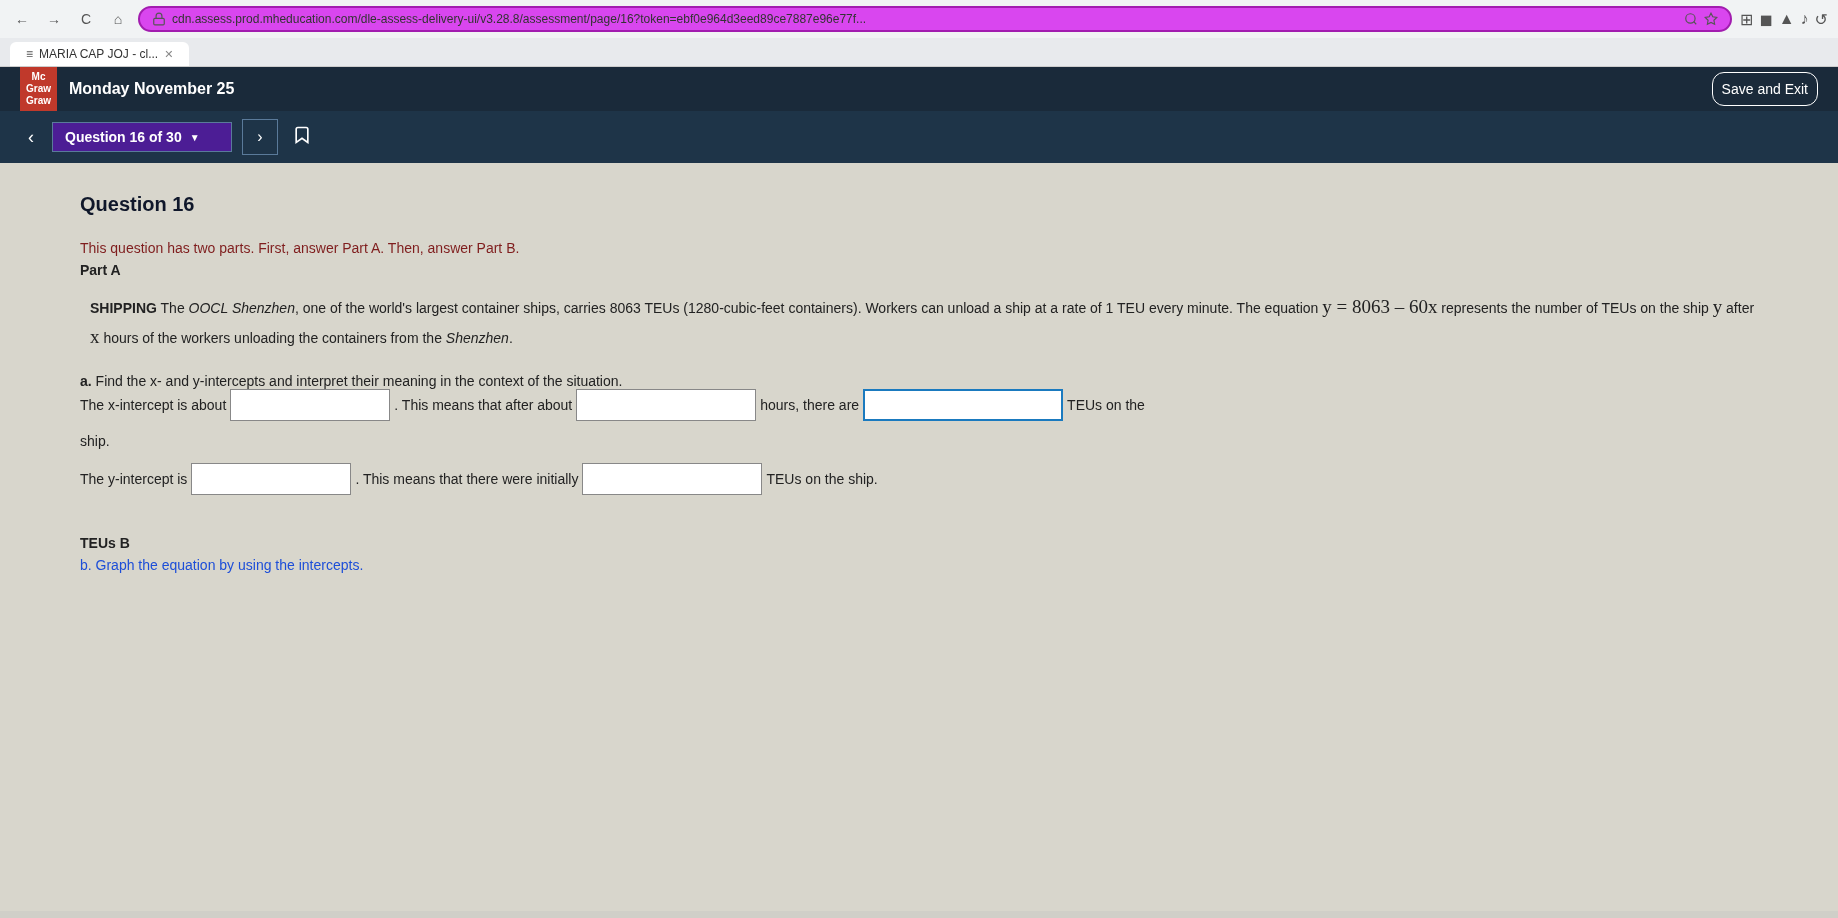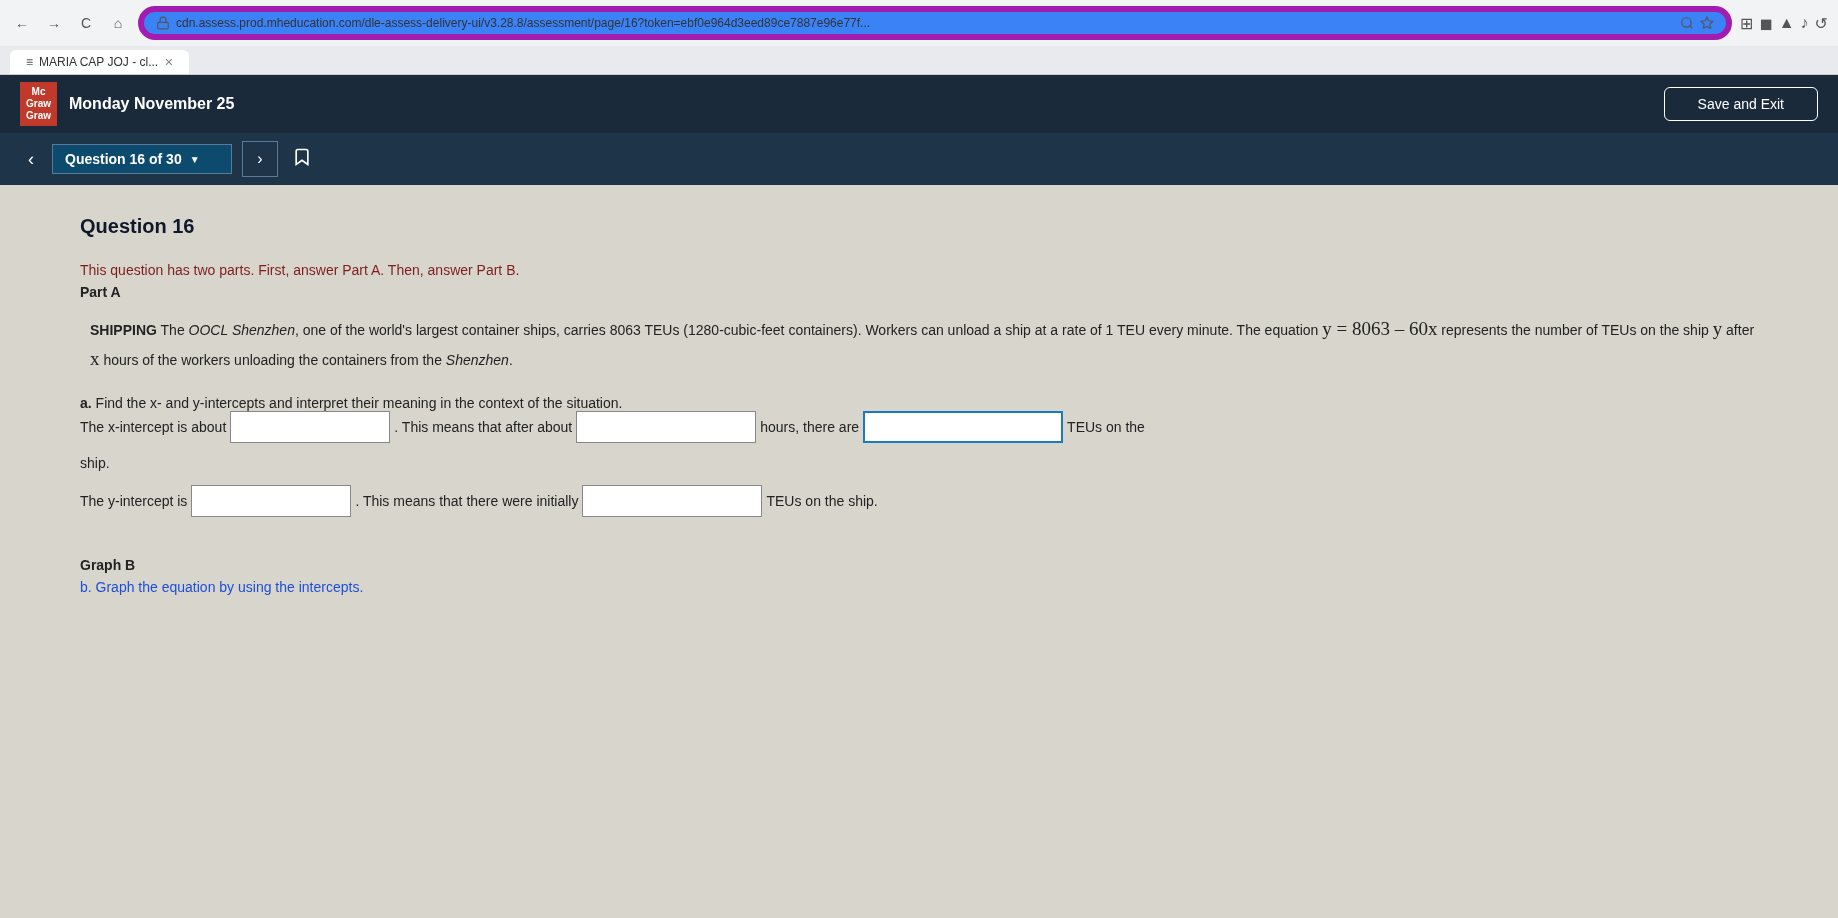--- a/index.html
+++ b/index.html
@@ -19,22 +19,22 @@
     }
     .nav-btn {
       width: 24px; height: 24px;
       display: flex; align-items: center; justify-content: center;
       color: #555; font-size: 14px; cursor: pointer;
       background: none; border: none;
     }
     .nav-btn:disabled { color: #bbb; }
     .address-bar {
       flex: 1;
-      background: #3b82f6;
-      border: 6px solid #a21caf;
+      background: #d946ef;
+      border: 2px solid #a21caf;
       border-radius: 20px;
       padding: 4px 12px;
       font-size: 12px;
       color: #333;
       display: flex;
       align-items: center;
       gap: 6px;
     }
     .address-text { flex: 1; font-size: 12px; color: #333; }
     .browser-tab-bar {
@@ -56,21 +56,21 @@
       gap: 6px;
     }
 
     
     .app-header {
       background: #1a2a3a;
       display: flex;
       align-items: center;
       justify-content: space-between;
       padding: 10px 20px;
-      height: 58px;
+      height: 44px;
     }
     .logo-area {
       display: flex;
       align-items: center;
       gap: 12px;
     }
     .logo-box {
       background: #c0392b;
       color: white;
       font-size: 10px;
@@ -81,45 +81,45 @@
     }
     .header-date {
       color: white;
       font-size: 16px;
       font-weight: bold;
     }
     .save-exit-btn {
       background: transparent;
       color: white;
       border: 1px solid white;
-      padding: 8px 33px;
-      font-size: 14px;
-      cursor: pointer;
-      border-radius: 6px;
+      padding: 8px 9px;
+      font-size: 14px;
+      cursor: pointer;
+      border-radius: 12px;
     }
 
     
     .question-nav-bar {
       background: #1e3448;
       display: flex;
       align-items: center;
       padding: 10px 20px;
       gap: 10px;
       height: 52px;
     }
     .nav-arrow {
       color: white;
       font-size: 18px;
       cursor: pointer;
       background: none;
       border: none;
       padding: 4px 8px;
     }
     .question-selector {
-      background: #0c4a6e;
+      background: #4c1d95;
       color: white;
       border: 1px solid #5a7a9a;
       padding: 6px 12px;
       font-size: 14px;
       font-weight: bold;
       display: flex;
       align-items: center;
       gap: 8px;
       cursor: pointer;
       min-width: 180px;
@@ -329,15 +329,15 @@
   </div>
 
   <div class="answer-row">
     <span>The y-intercept is</span>
     <input type="text" class="answer-input narrow" value="" style="">
     <span>. This means that there were initially</span>
     <input type="text" class="answer-input medium" value="" style="">
     <span>TEUs on the ship.</span>
   </div>
 
-  <p class="part-b-label">Graph B</p>
+  <p class="part-b-label">TEUs B</p>
   <p class="part-b-instruction">b. Graph the equation by using the intercepts.</p>
 </div>
 
 </body></html>

